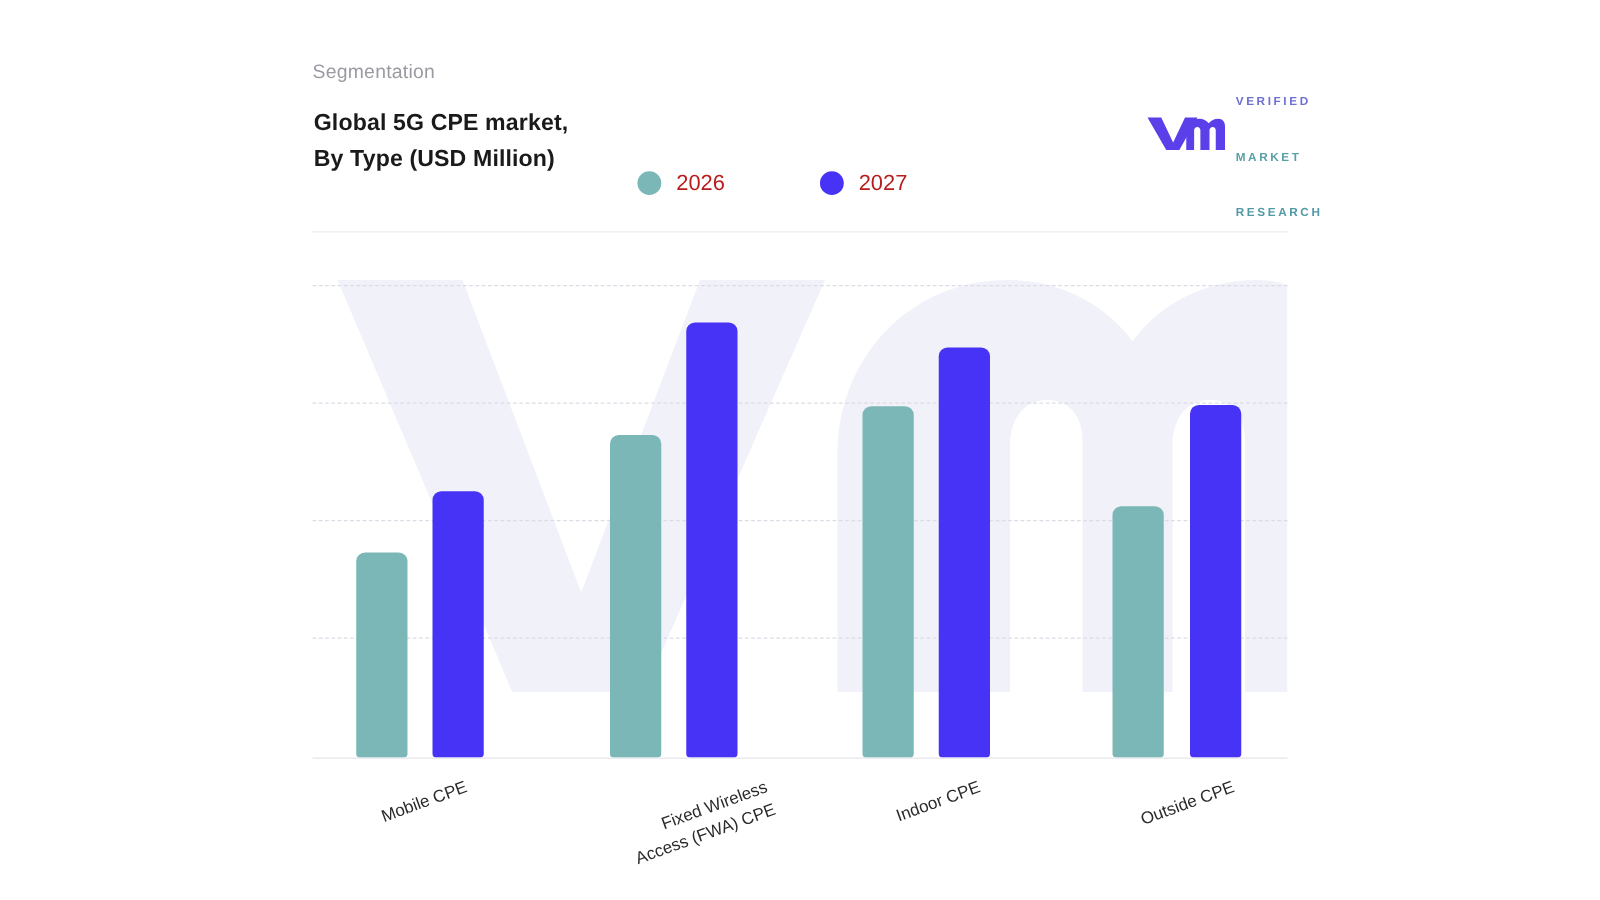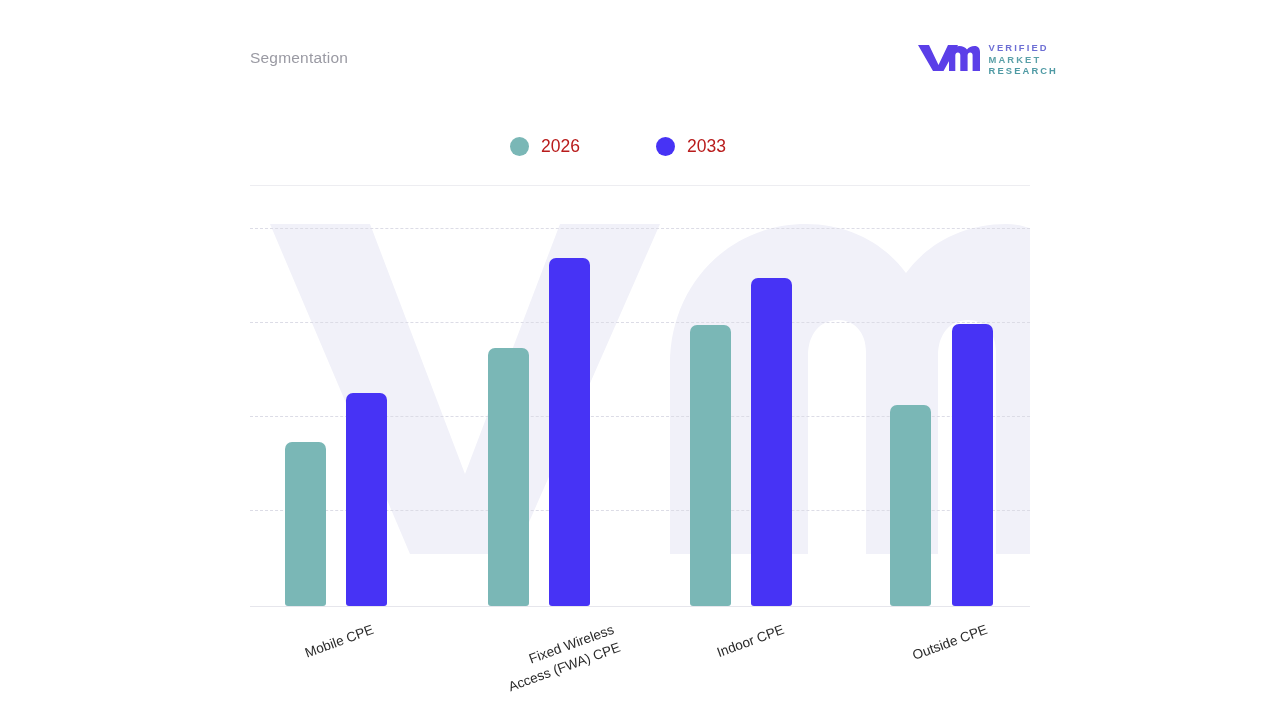--- a/index.html
+++ b/index.html
@@ -51,20 +51,21 @@
     flex-direction: column;
     justify-content: center;
     line-height: 11.5px;
   }
   .logo-text span {
     font-size: 9.4px;
     font-weight: 700;
     letter-spacing: 2.1px;
     color: #4a8a8a;
     white-space: nowrap;
+    margin-top: 33px;
   }
   .logo-text span.l1 { color: #6d6fd4; }
   .logo-text span.l2 { color: #5aa0a8; }
   .logo-text span.l3 { color: #4f9aa4; }
 
   
   .legend {
     position: absolute;
     left: 510px; top: 136px;
     display: flex;
@@ -154,20 +155,22 @@
     white-space: pre-line;
   }
 </style>
 </head>
 <body>
 
 <div id="page">
 
   <div class="seg-label">Segmentation</div>
 
+  <div class="chart-title">Global 5G CPE market,
+By Type (USD Million)</div>
 
   <div class="logo">
     <span class="logo-mark">
       <svg width="64" height="30" viewBox="0 0 64 30" aria-hidden="true">
         <path d="M2 3 L13 3 L22.5 23 L32 3 L42 3 L27.5 29 L17 29 Z" fill="#5b3fe8"></path>
         <path d="M33 29 L33 14.5 C33 8.6 37.6 4 43.4 4 C46.6 4 49.3 5.4 51 7.6
                  C52.7 5.4 55.4 4 58.6 4 C62.2 4 64 6.6 64 10 L64 29 L56.6 29
                  L56.6 13.2 C56.6 11.6 55.6 10.6 54.2 10.6 C52.7 10.6 51.6 11.7 51.6 13.4
                  L51.6 29 L44.3 29 L44.3 13.2 C44.3 11.6 43.3 10.6 41.9 10.6
                  C40.4 10.6 39.3 11.7 39.3 13.4 L39.3 29 Z" fill="#5b3fe8"></path>
@@ -180,21 +183,21 @@
     </span>
   </div>
 
   <div class="legend">
     <div class="legend-item">
       <span class="legend-dot" style="background:#7ab7b6"></span>
       <span class="legend-label">2026</span>
     </div>
     <div class="legend-item">
       <span class="legend-dot" style="background:#4733f5"></span>
-      <span class="legend-label">2033</span>
+      <span class="legend-label">2027</span>
     </div>
   </div>
 
   <div class="divider"></div>
 
   <div class="plot">
 
     <div class="watermark">
       <svg width="780" height="330" viewBox="0 0 780 330" aria-hidden="true">
         <path d="M20 0 L120 0 L215 250 L310 0 L410 0 L265 330 L160 330 Z" fill="#f1f1f9"></path>

